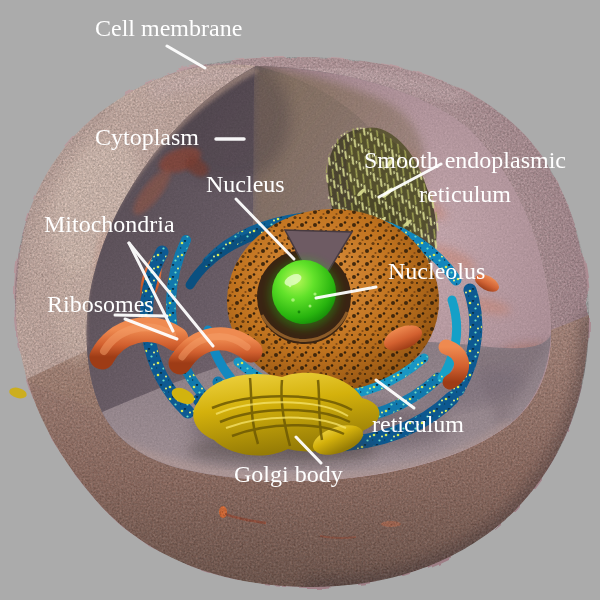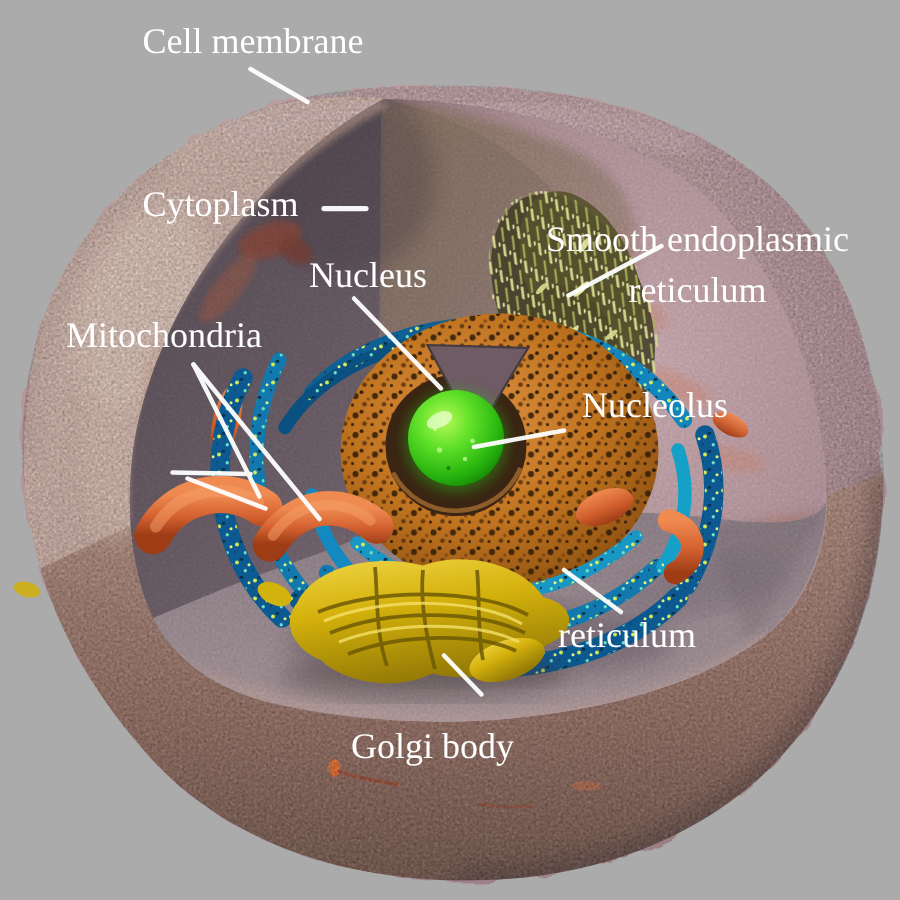--- a/index.html
+++ b/index.html
@@ -278,22 +278,23 @@
     <line x1="376" y1="287" x2="316" y2="298"></line>
     <line x1="414" y1="408" x2="376" y2="380"></line>
     <line x1="321" y1="463" x2="296" y2="437"></line>
   </g>
 </svg>
 
 <div class="label" style="left:95px;top:16px;">Cell membrane</div>
 <div class="label" style="left:95px;top:125px;">Cytoplasm</div>
 <div class="label" style="left:44px;top:212px;">Mitochondria</div>
 <div class="label" style="left:206px;top:172px;">Nucleus</div>
+<div class="label" style="left:47px;top:292px;">Ribosomes</div>
 <div class="label two centered" style="left:340px;top:97px;width:250px;margin-top:46px;">
   <div>Smooth endoplasmic</div>
   <div>reticulum</div>
 </div>
 <div class="label" style="left:352px;top:259px;margin-left:36px;">Nucleolus</div>
 <div class="label two" style="left:372px;top:407px;">
   <div>reticulum</div>
 </div>
-<div class="label" style="left:234px;top:486px;">Golgi body</div>
+<div class="label" style="left:234px;top:462px;">Golgi body</div>
 </div>
 
 </body></html>

